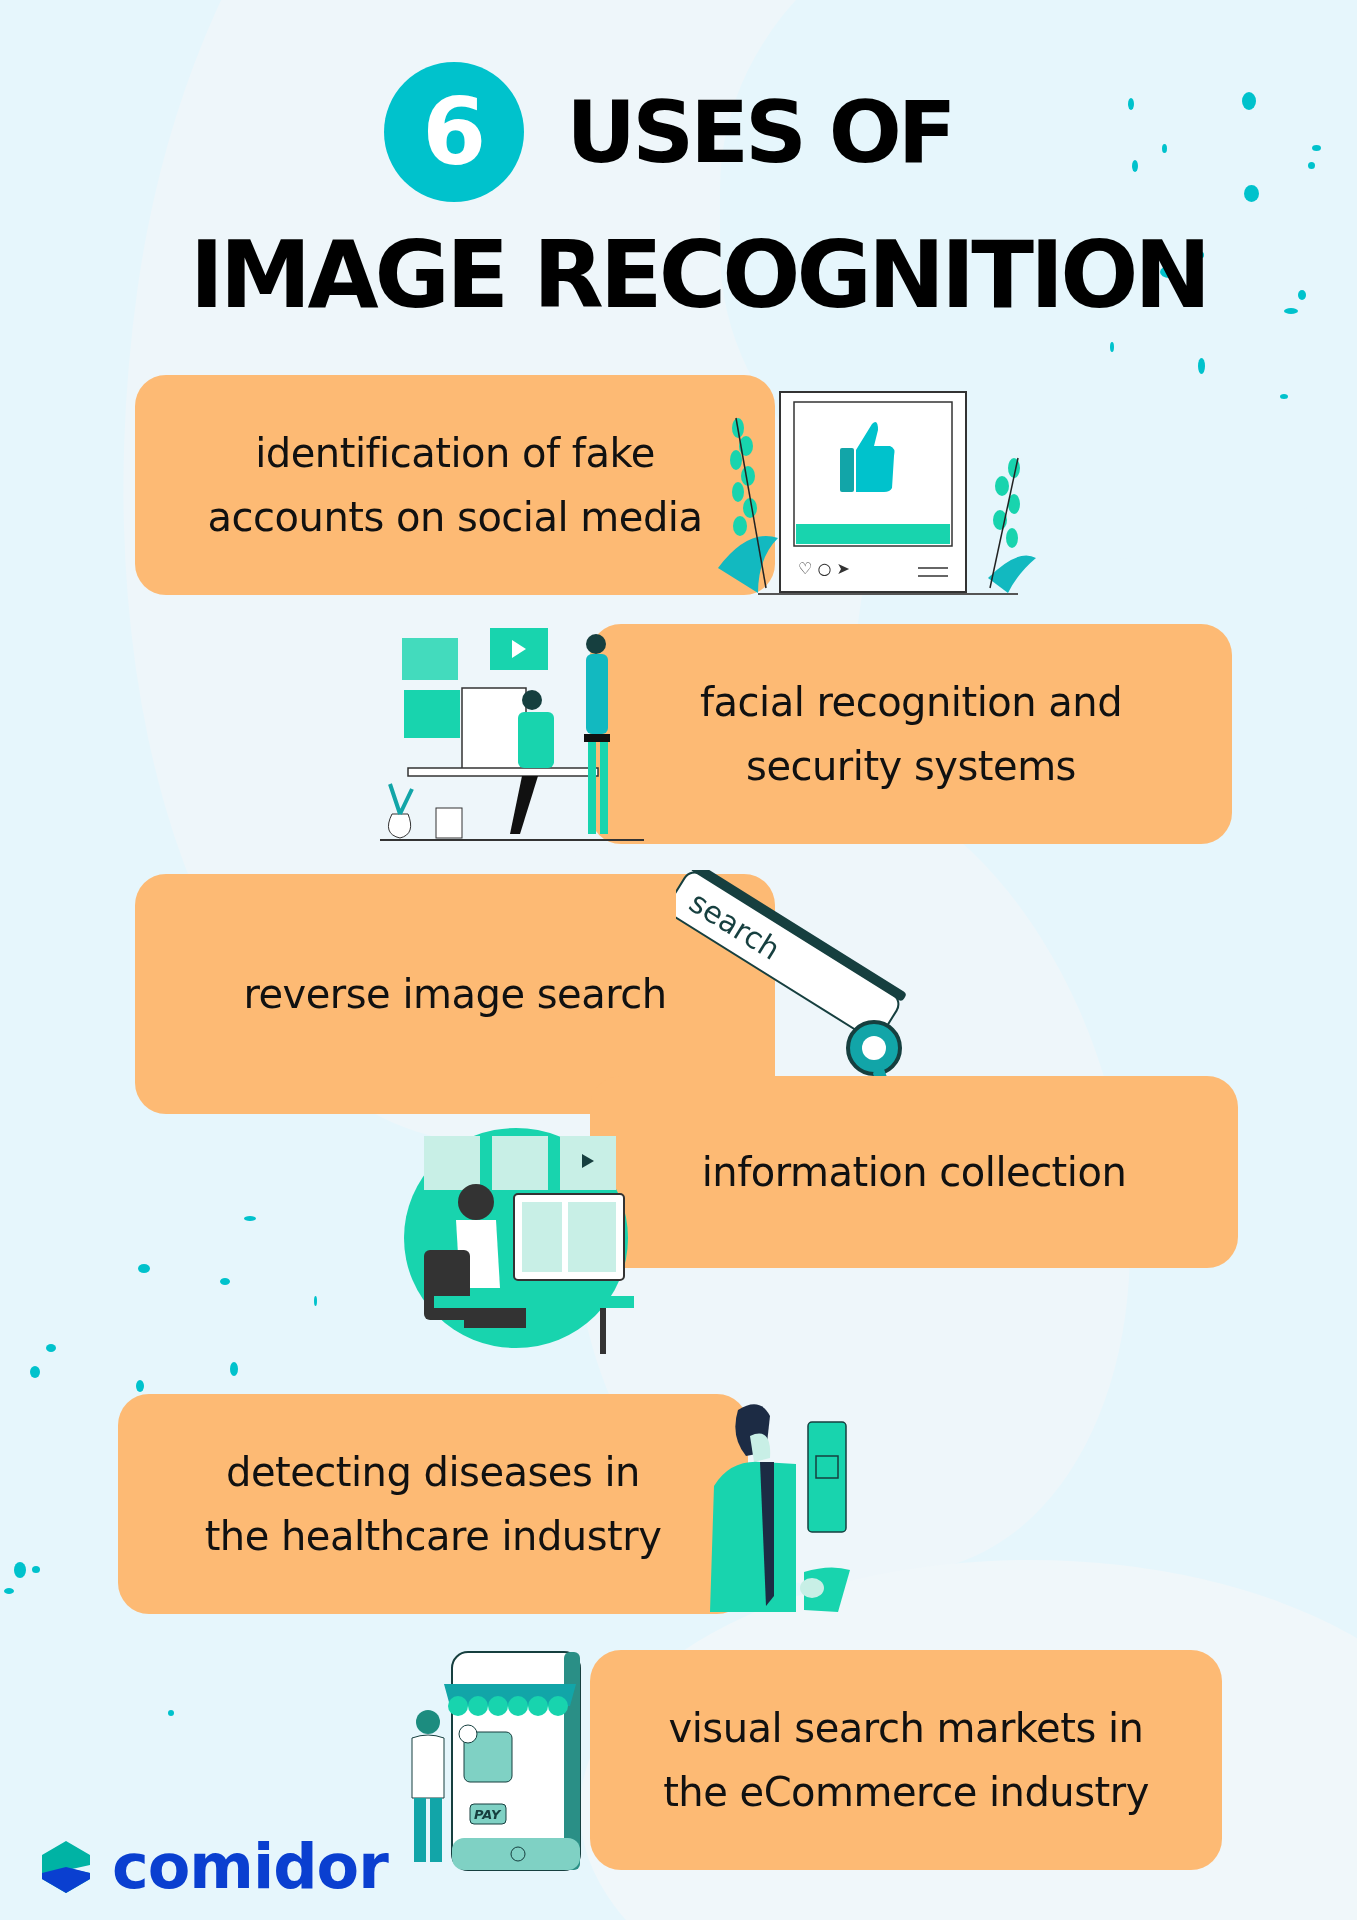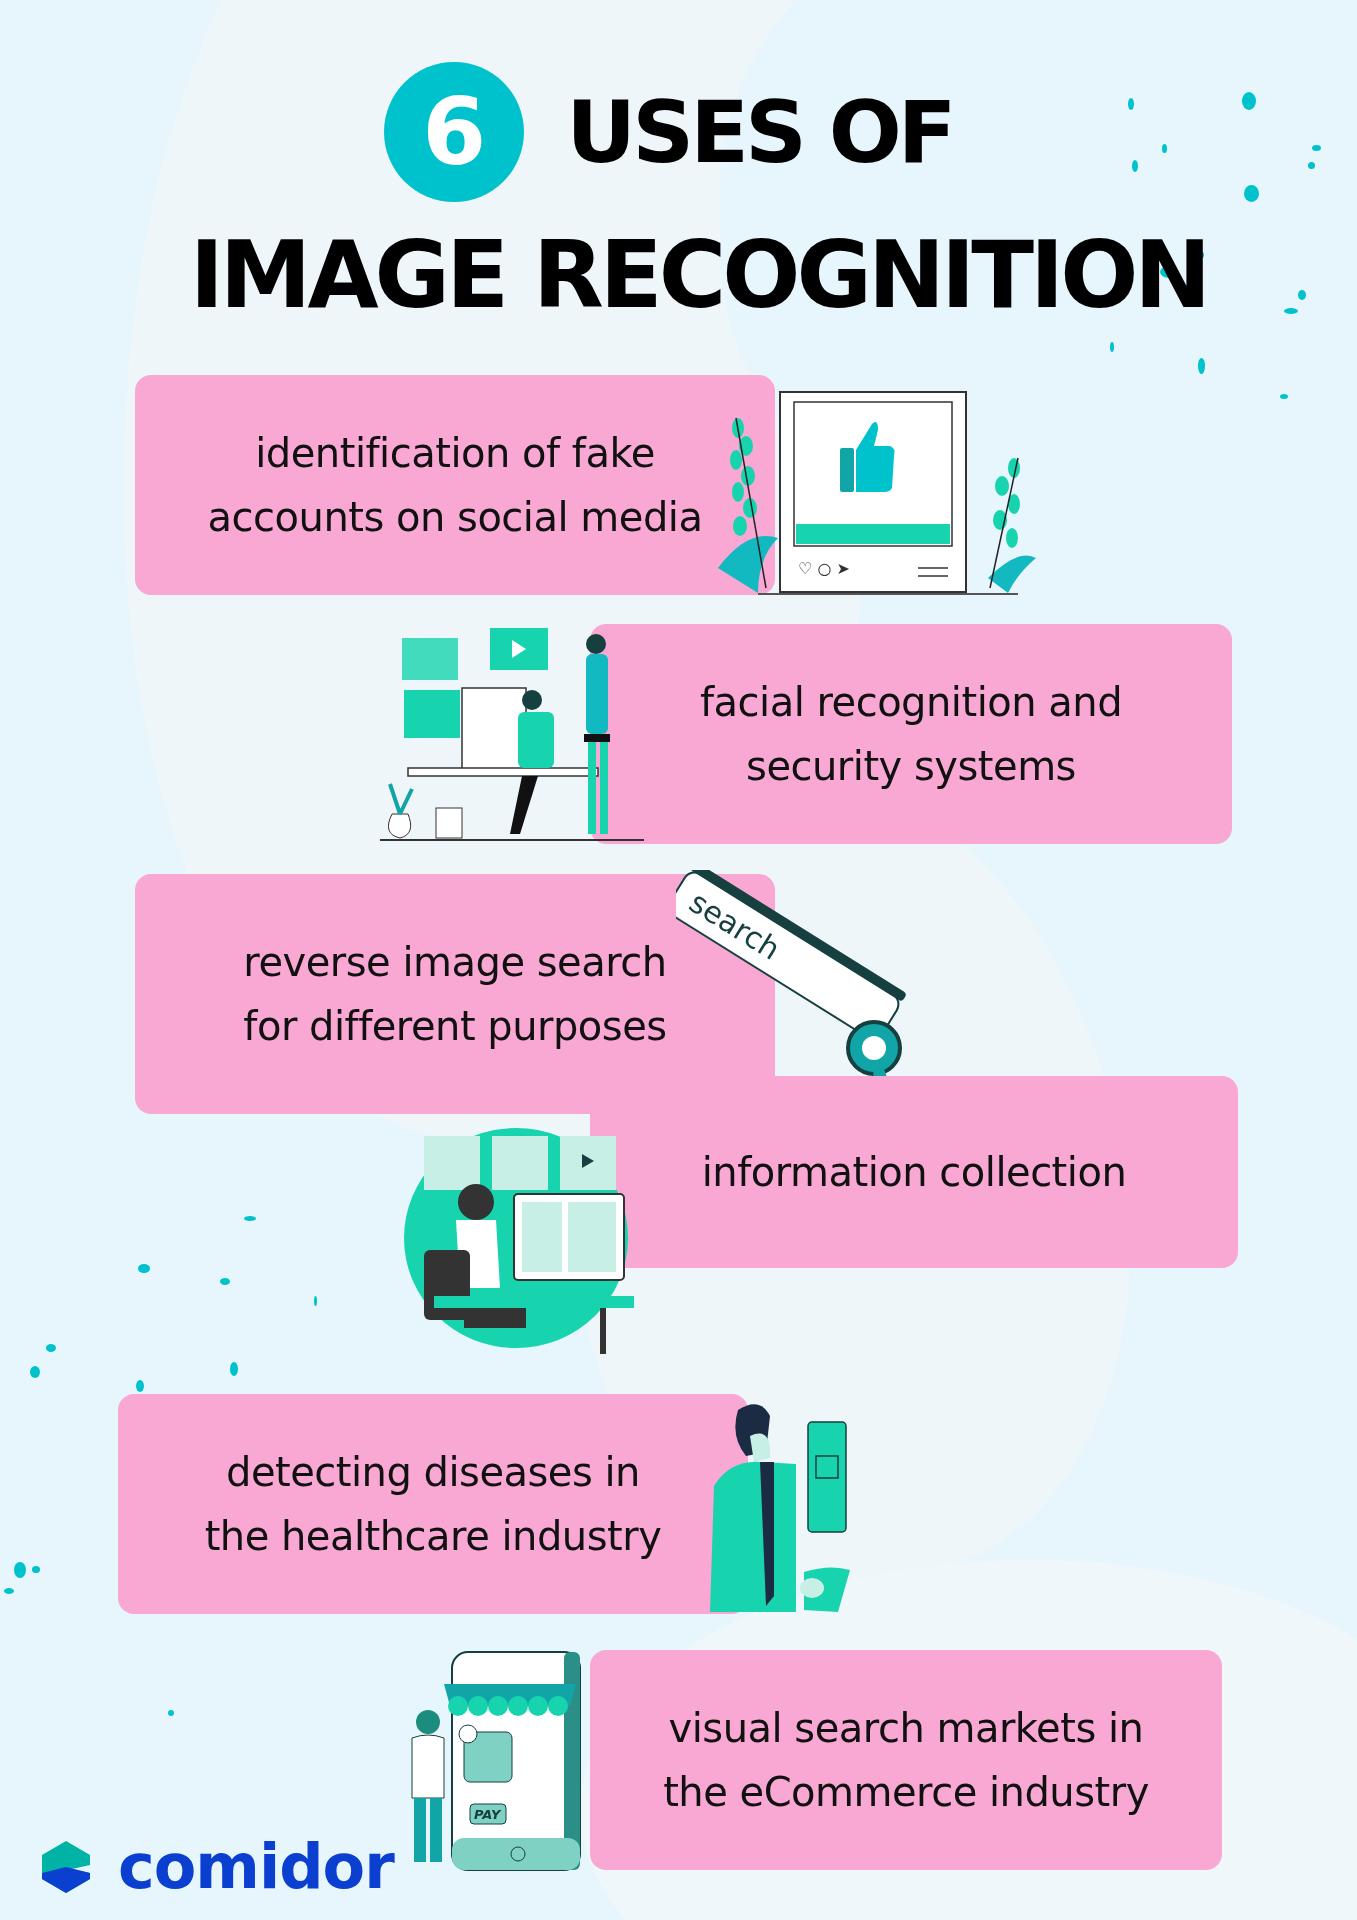--- a/index.html
+++ b/index.html
@@ -25,33 +25,33 @@
     font-size: 92px; font-weight: 700; font-family: "DejaVu Sans", sans-serif;
   }
   .title-text {
     font-family: "DejaVu Sans", sans-serif; font-weight: 700;
     letter-spacing: -4px; color: #000000;
   }
   .t1 { font-size: 86px; }
   .t2 { font-size: 92px; display: block; margin-top: 20px; margin-left: 40px; }
 
   .card {
-    position: absolute; background: #f9a8d4; border-radius: 16px;
+    position: absolute; background: #fdba74; border-radius: 31px;
     display: flex; align-items: center; justify-content: center;
     text-align: center;
   }
   .card p {
     font-family: "DejaVu Sans", sans-serif; font-size: 40px;
     line-height: 64px; color: #111; letter-spacing: -0.5px;
   }
   .illus { position: absolute; }
 
   .spl { position: absolute; background: #00c2cc; border-radius: 50%; }
 
-  .logo { position: absolute; left: 38px; top: 1830px; display: flex; align-items: center; gap: 24px; }
+  .logo { position: absolute; left: 38px; top: 1830px; display: flex; align-items: center; gap: 18px; }
   .logo-word {
     font-family: "DejaVu Sans", sans-serif; font-weight: 700;
     font-size: 62px; color: #0a3fd0; letter-spacing: -1px;
   }
 </style>
 </head>
 <body>
 
 <div class="blob blob-1"></div>
 <div class="blob blob-2"></div>
@@ -151,21 +151,21 @@
     <rect x="216" y="118" width="8" height="92" fill="#18d4ae"></rect>
     <rect x="228" y="118" width="8" height="92" fill="#18d4ae"></rect>
     <path d="M20 190 Q10 210 28 214 Q44 210 36 190 Z" fill="#fff" stroke="#333"></path>
     <path d="M28 190 L18 160 M28 190 L40 165" stroke="#12a5a8" stroke-width="4"></path>
     <rect x="64" y="184" width="26" height="30" fill="#fff" stroke="#333"></rect>
     <line x1="8" y1="216" x2="272" y2="216" stroke="#333" stroke-width="2"></line>
   </svg>
 </div>
 
 <div class="card" style="left:135px;top:874px;width:640px;height:240px;">
-  <p><span>reverse image search</span><br><span>for different purposes</span></p>
+  <p><span>reverse image search</span><br></p>
 </div>
 <div class="illus" style="left:676px;top:870px;width:260px;height:230px;">
   <svg width="260" height="230" viewBox="0 0 260 230">
     <g transform="rotate(32 20 20)">
       <rect x="4" y="4" width="250" height="50" rx="12" fill="#fff" stroke="#163f3f" stroke-width="2"></rect>
       <rect x="4" y="-4" width="250" height="10" rx="4" fill="#163f3f"></rect>
       <text x="22" y="40" font-size="30" fill="#163f3f" font-family="DejaVu Sans, sans-serif">search</text>
     </g>
     <circle cx="198" cy="178" r="26" fill="#12a5a8" stroke="#163f3f" stroke-width="4"></circle>
     <circle cx="198" cy="178" r="12" fill="#fff"></circle>

